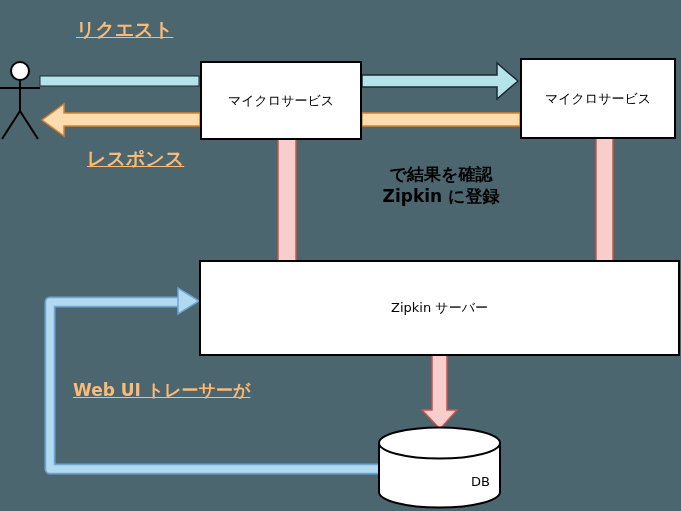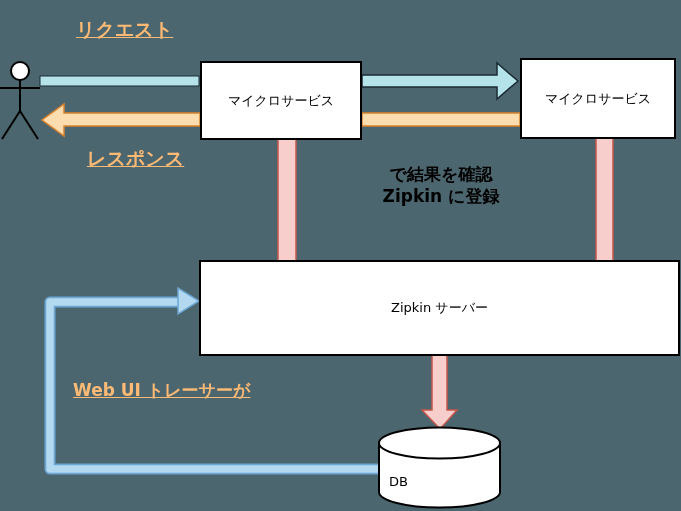--- a/index.html
+++ b/index.html
@@ -35,21 +35,21 @@
   .note{
     position:absolute;
     left:341px;top:163px;width:200px;
     text-align:center;
     font-size:17px;line-height:22px;font-weight:bold;
     color:#000000;
   }
   .db-label{
     position:absolute;
     left:389px;top:474px;width:101px;
-    text-align:left;
+    text-align:right;
     font-size:13px;color:#000000;
   }
 </style>
 </head>
 <body>
 
 <div class="canvas">
 
   <svg class="layer" width="681" height="511" viewBox="0 0 681 511">
 

